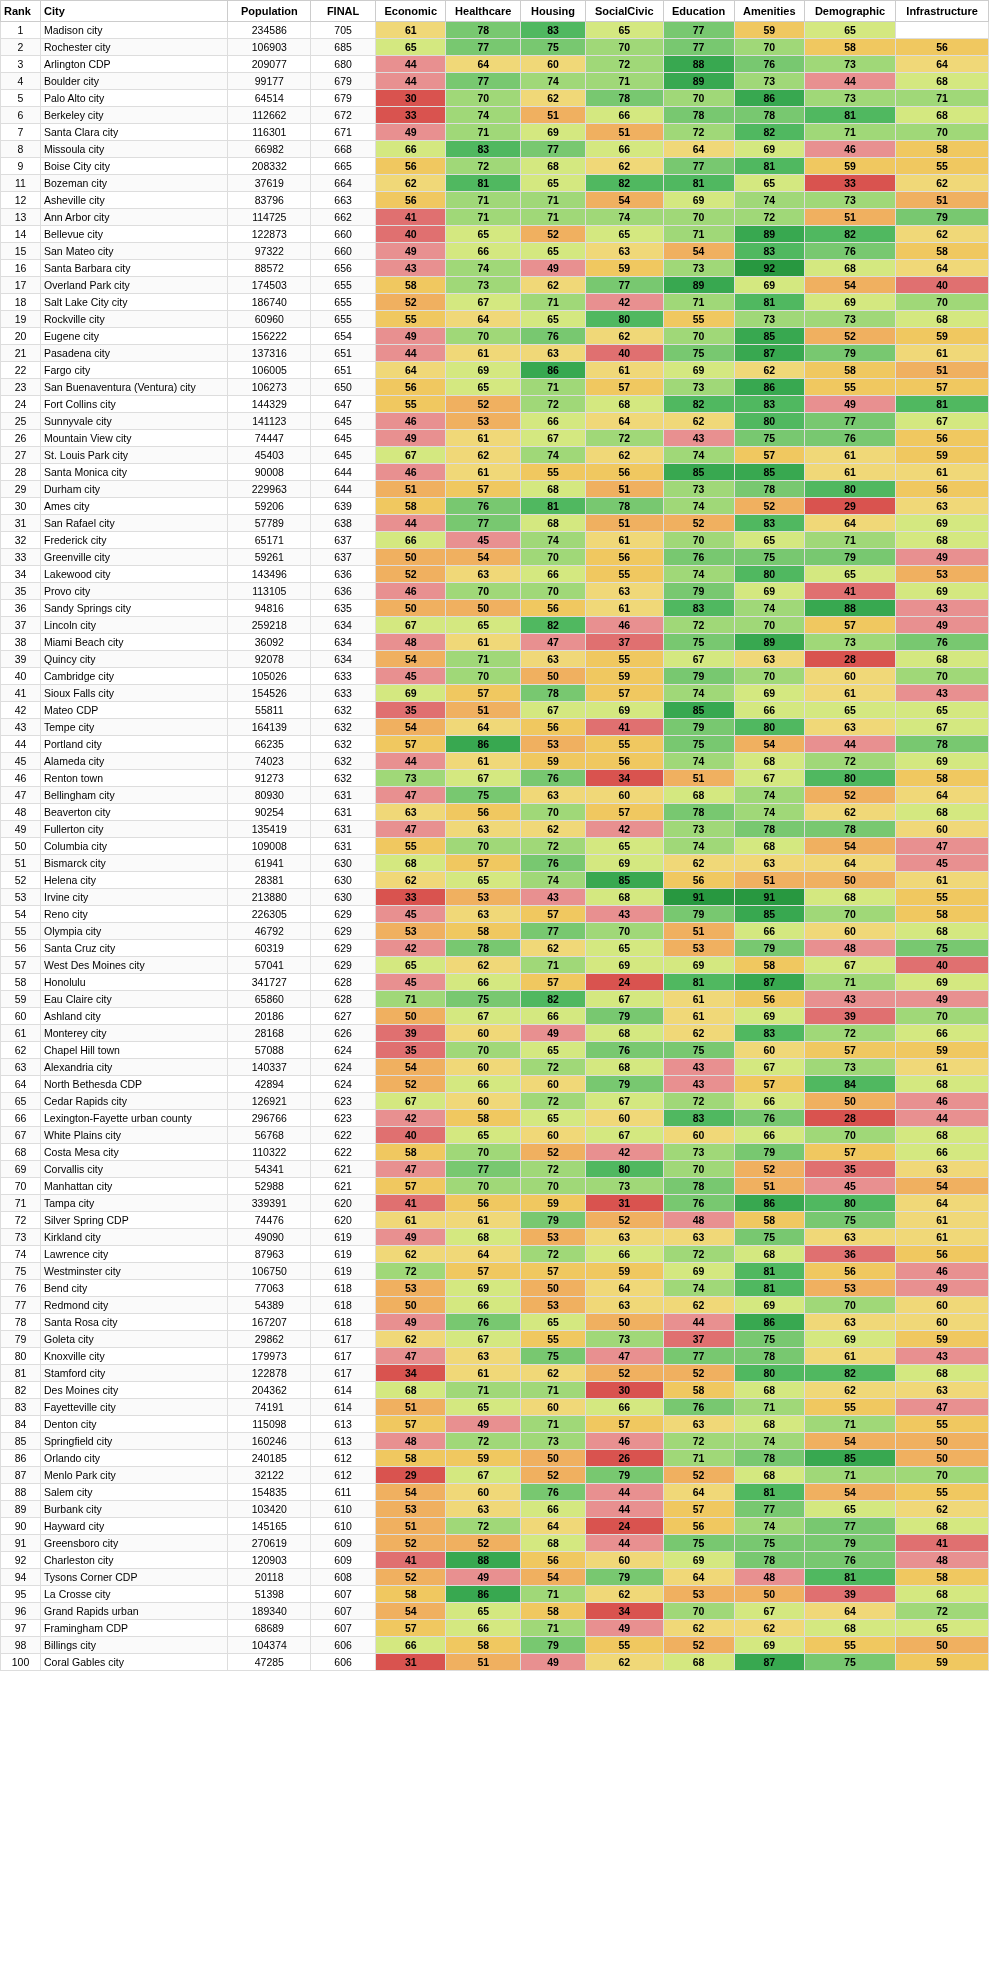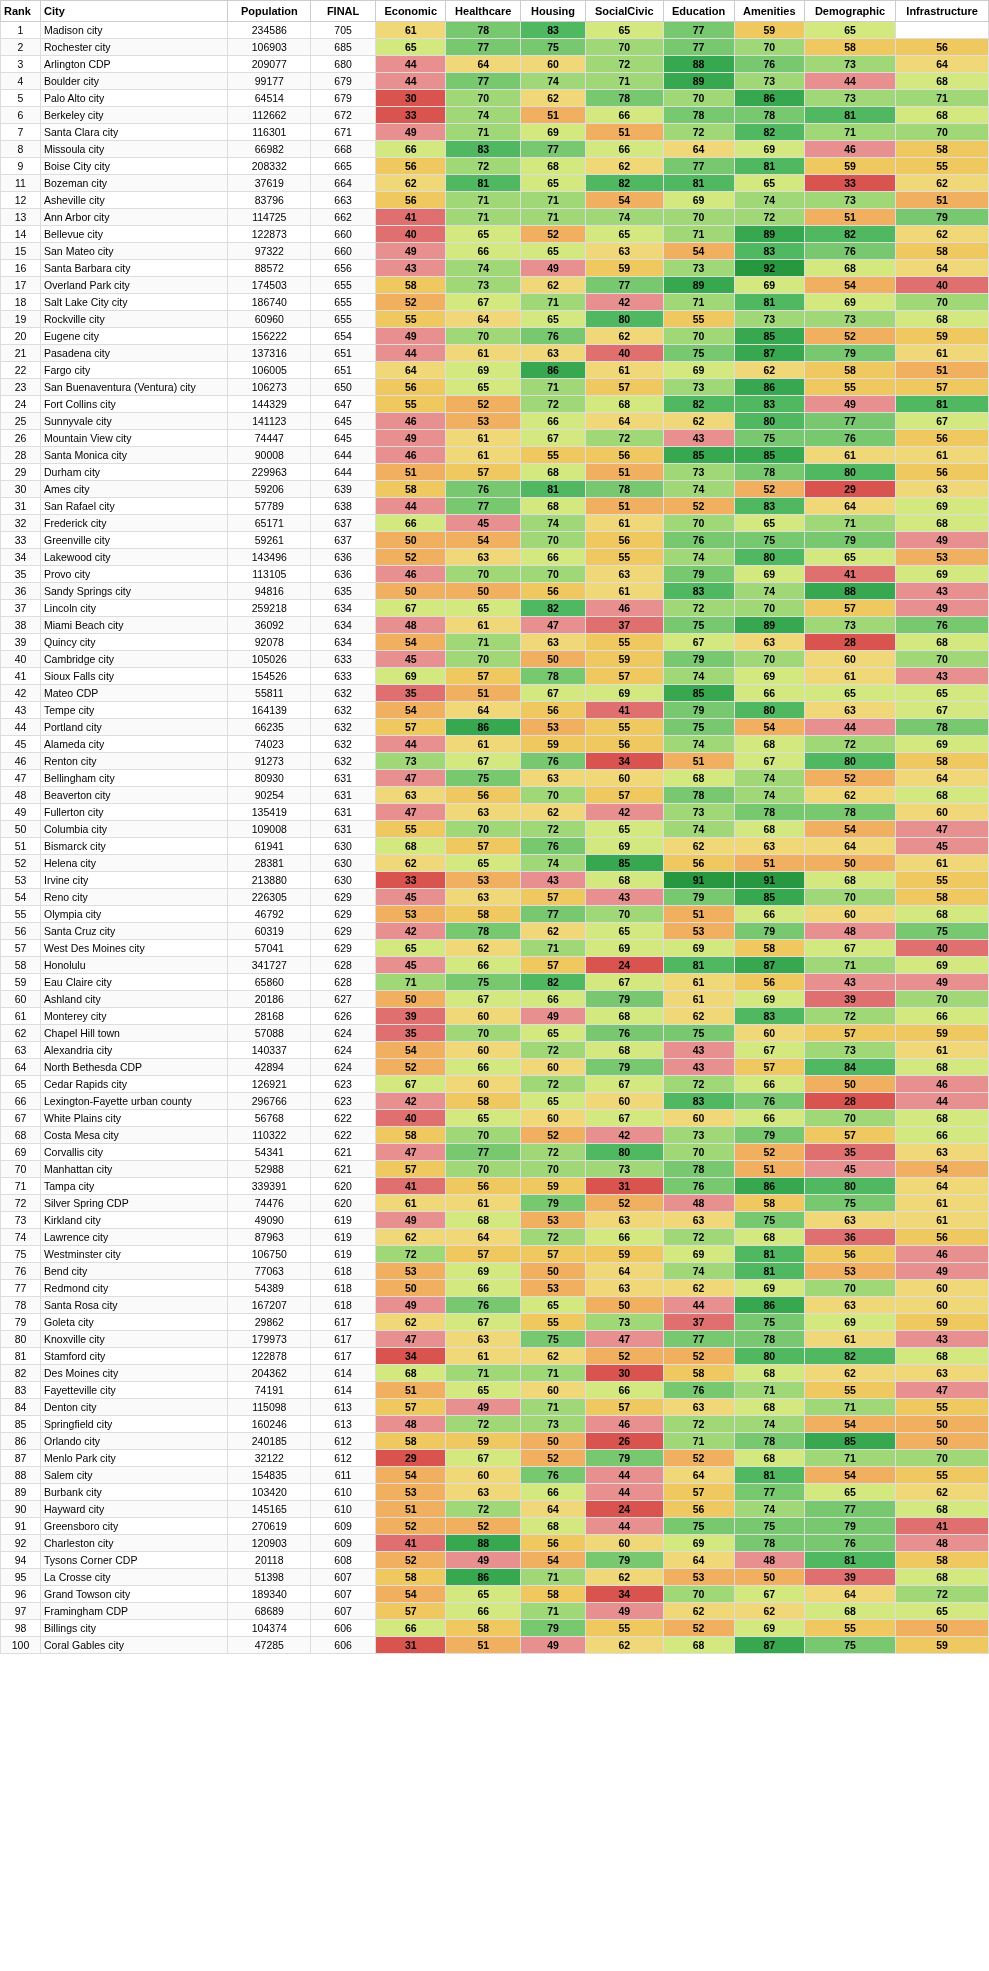--- a/index.html
+++ b/index.html
@@ -391,20 +391,34 @@
         <td style="background-color: rgb(232, 144, 144); font-weight: bold;">49</td>
         <td style="background-color: rgb(240, 216, 120); font-weight: bold;">61</td>
         <td style="background-color: rgb(212, 232, 128); font-weight: bold;">67</td>
         <td style="background-color: rgb(160, 216, 120); font-weight: bold;">72</td>
         <td style="background-color: rgb(232, 144, 144); font-weight: bold;">43</td>
         <td style="background-color: rgb(120, 200, 112); font-weight: bold;">75</td>
         <td style="background-color: rgb(120, 200, 112); font-weight: bold;">76</td>
         <td style="background-color: rgb(240, 200, 96); font-weight: bold;">56</td>
       </tr>
       <tr>
+        <td>27</td>
+        <td class="left">St. Louis Park city</td>
+        <td>45403</td>
+        <td>645</td>
+        <td style="background-color: rgb(212, 232, 128); font-weight: bold;">67</td>
+        <td style="background-color: rgb(240, 216, 120); font-weight: bold;">62</td>
+        <td style="background-color: rgb(160, 216, 120); font-weight: bold;">74</td>
+        <td style="background-color: rgb(240, 216, 120); font-weight: bold;">62</td>
+        <td style="background-color: rgb(160, 216, 120); font-weight: bold;">74</td>
+        <td style="background-color: rgb(240, 200, 96); font-weight: bold;">57</td>
+        <td style="background-color: rgb(240, 216, 120); font-weight: bold;">61</td>
+        <td style="background-color: rgb(240, 200, 96); font-weight: bold;">59</td>
+      </tr>
+      <tr>
         <td>28</td>
         <td class="left">Santa Monica city</td>
         <td>90008</td>
         <td>644</td>
         <td style="background-color: rgb(232, 144, 144); font-weight: bold;">46</td>
         <td style="background-color: rgb(240, 216, 120); font-weight: bold;">61</td>
         <td style="background-color: rgb(240, 200, 96); font-weight: bold;">55</td>
         <td style="background-color: rgb(240, 200, 96); font-weight: bold;">56</td>
         <td style="background-color: rgb(56, 168, 80); font-weight: bold;">85</td>
         <td style="background-color: rgb(56, 168, 80); font-weight: bold;">85</td>
@@ -644,21 +658,21 @@
         <td style="background-color: rgb(240, 216, 120); font-weight: bold;">61</td>
         <td style="background-color: rgb(240, 200, 96); font-weight: bold;">59</td>
         <td style="background-color: rgb(240, 200, 96); font-weight: bold;">56</td>
         <td style="background-color: rgb(160, 216, 120); font-weight: bold;">74</td>
         <td style="background-color: rgb(212, 232, 128); font-weight: bold;">68</td>
         <td style="background-color: rgb(160, 216, 120); font-weight: bold;">72</td>
         <td style="background-color: rgb(212, 232, 128); font-weight: bold;">69</td>
       </tr>
       <tr>
         <td>46</td>
-        <td class="left">Renton city</td>
+        <td class="left">Renton town</td>
         <td>91273</td>
         <td>632</td>
         <td style="background-color: rgb(160, 216, 120); font-weight: bold;">73</td>
         <td style="background-color: rgb(212, 232, 128); font-weight: bold;">67</td>
         <td style="background-color: rgb(120, 200, 112); font-weight: bold;">76</td>
         <td style="background-color: rgb(217, 83, 79); font-weight: bold;">34</td>
         <td style="background-color: rgb(240, 176, 96); font-weight: bold;">51</td>
         <td style="background-color: rgb(212, 232, 128); font-weight: bold;">67</td>
         <td style="background-color: rgb(80, 184, 96); font-weight: bold;">80</td>
         <td style="background-color: rgb(240, 200, 96); font-weight: bold;">58</td>
@@ -1330,21 +1344,21 @@
         <td style="background-color: rgb(56, 168, 80); font-weight: bold;">86</td>
         <td style="background-color: rgb(160, 216, 120); font-weight: bold;">71</td>
         <td style="background-color: rgb(240, 216, 120); font-weight: bold;">62</td>
         <td style="background-color: rgb(240, 176, 96); font-weight: bold;">53</td>
         <td style="background-color: rgb(240, 176, 96); font-weight: bold;">50</td>
         <td style="background-color: rgb(224, 112, 112); font-weight: bold;">39</td>
         <td style="background-color: rgb(212, 232, 128); font-weight: bold;">68</td>
       </tr>
       <tr>
         <td>96</td>
-        <td class="left">Grand Towson city</td>
+        <td class="left">Grand Rapids urban</td>
         <td>189340</td>
         <td>607</td>
         <td style="background-color: rgb(240, 176, 96); font-weight: bold;">54</td>
         <td style="background-color: rgb(212, 232, 128); font-weight: bold;">65</td>
         <td style="background-color: rgb(240, 200, 96); font-weight: bold;">58</td>
         <td style="background-color: rgb(217, 83, 79); font-weight: bold;">34</td>
         <td style="background-color: rgb(160, 216, 120); font-weight: bold;">70</td>
         <td style="background-color: rgb(212, 232, 128); font-weight: bold;">67</td>
         <td style="background-color: rgb(240, 216, 120); font-weight: bold;">64</td>
         <td style="background-color: rgb(160, 216, 120); font-weight: bold;">72</td>

